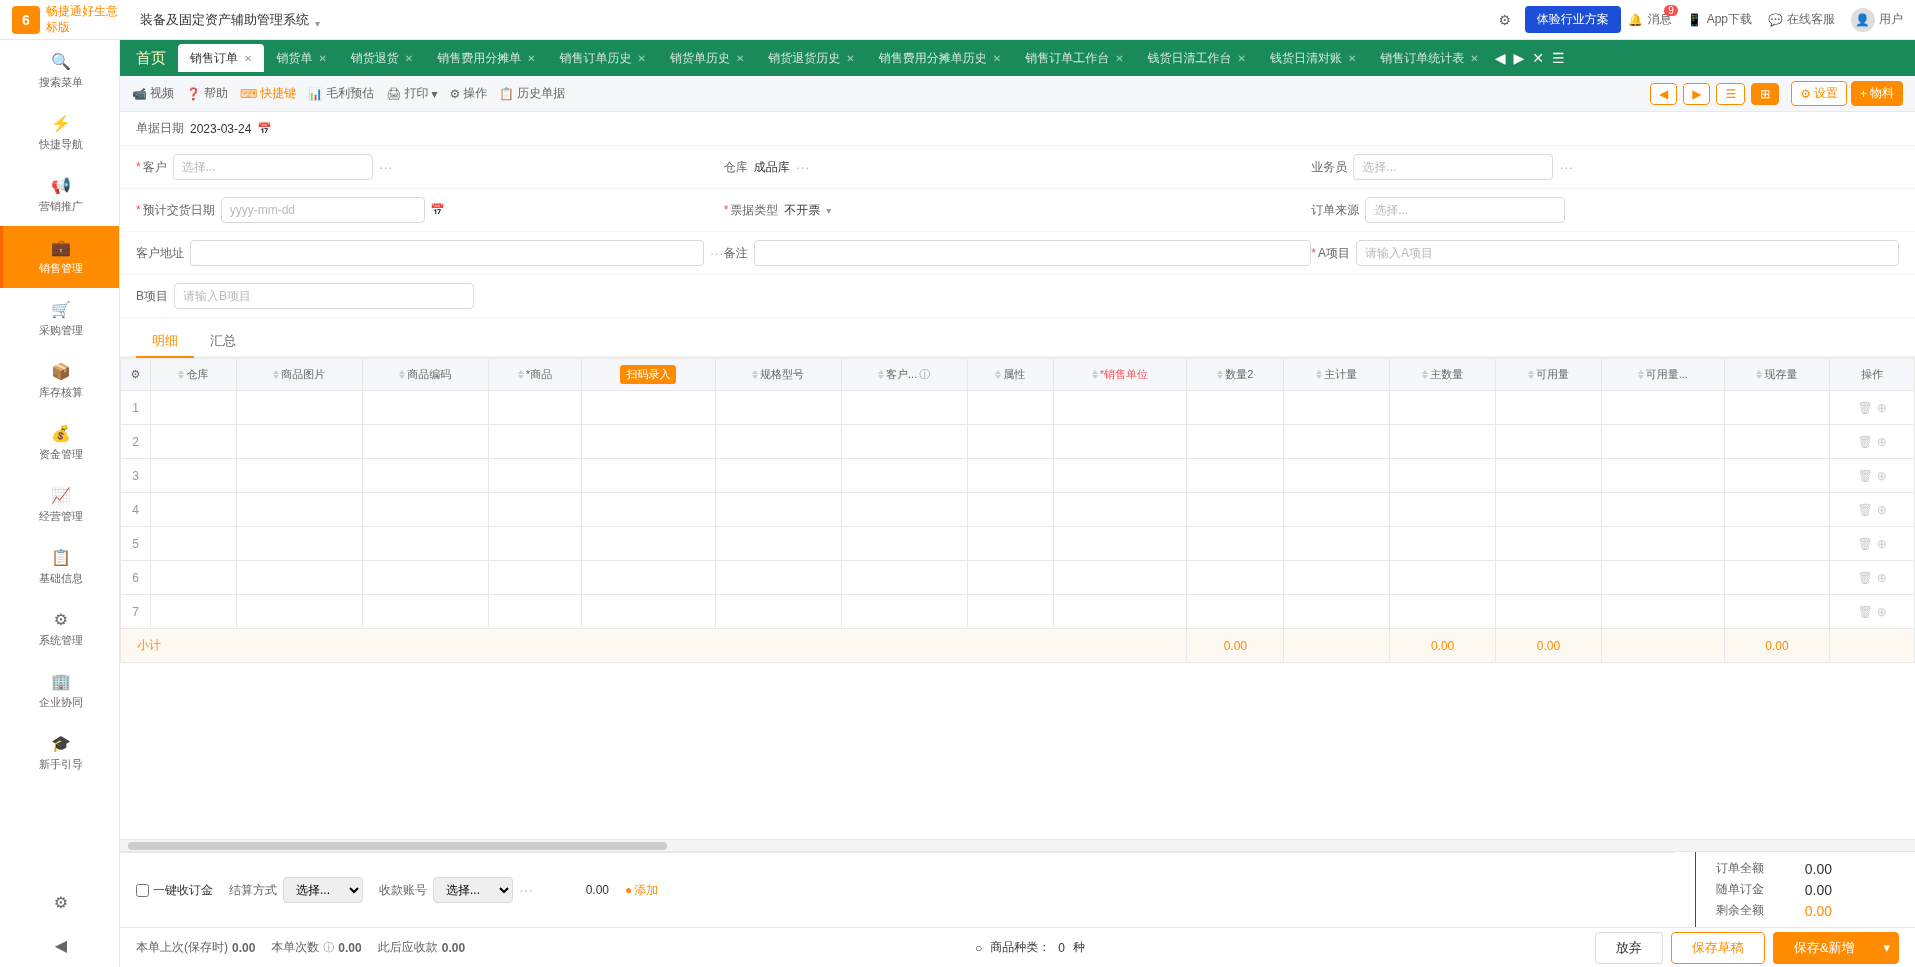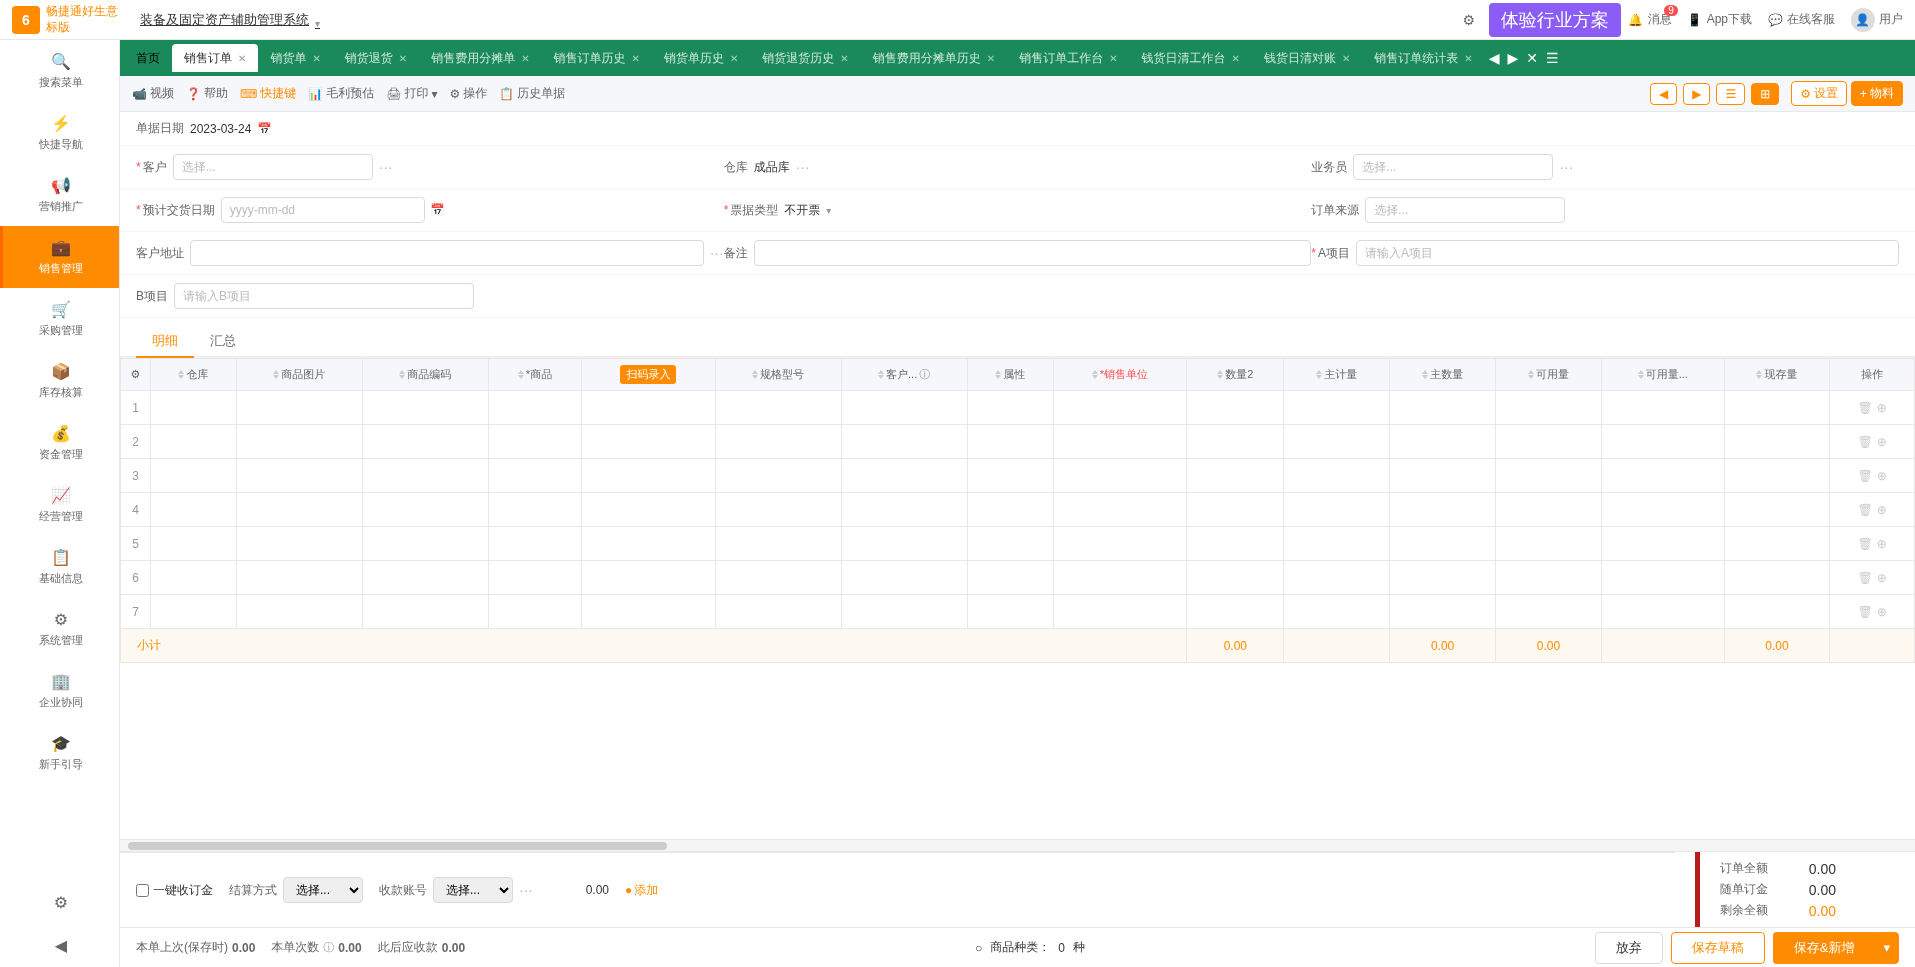--- a/index.html
+++ b/index.html
@@ -3,24 +3,24 @@
   <meta charset="utf-8">
   <style>
     * { box-sizing: border-box; margin: 0; padding: 0; }
     body { font-family: 'Microsoft YaHei', Arial, sans-serif; font-size: 12px; background: #f0f2f5; color: #333; overflow: hidden; height: 967px; width: 1915px; }
     
     
     .top-bar { height: 40px; background: #fff; border-bottom: 1px solid #e8e8e8; display: flex; align-items: center; padding: 0 12px; gap: 8px; }
     .logo-area { display: flex; align-items: center; gap: 6px; width: 120px; }
     .logo-icon { width: 28px; height: 28px; background: #ff8c00; border-radius: 4px; display: flex; align-items: center; justify-content: center; color: white; font-size: 14px; font-weight: bold; }
     .logo-text { font-size: 12px; color: #ff8c00; line-height: 1.3; }
-    .system-title { flex: 1; font-size: 13px; color: #333; display: flex; align-items: flex-end; gap: 6px; text-decoration: underline; }
+    .system-title { flex: 1; font-size: 13px; color: #333; display: flex; align-items: flex-end; gap: 6px; }
     .dropdown-arrow { color: #999; font-size: 10px; }
     .gear-btn { width: 24px; height: 24px; border: none; background: none; cursor: pointer; color: #666; font-size: 14px; }
-    .solution-btn { background: #8b5cf6; color: white; border: none; padding: 5px 12px; border-radius: 4px; cursor: pointer; font-size: 18px; }
+    .solution-btn { background: #1d4ed8; color: white; border: none; padding: 5px 12px; border-radius: 4px; cursor: pointer; font-size: 12px; }
     .top-right { display: flex; align-items: center; gap: 16px; margin-left: auto; }
     .top-right-item { display: flex; align-items: center; gap: 4px; color: #666; font-size: 12px; cursor: pointer; position: relative; }
     .badge { background: #ff4d4f; color: white; border-radius: 8px; font-size: 10px; padding: 0 4px; position: absolute; top: -6px; right: -6px; }
     .avatar { width: 24px; height: 24px; background: #ddd; border-radius: 50%; display: flex; align-items: center; justify-content: center; color: #999; }
 
     
     .main-container { display: flex; height: 927px; }
     
     
     .sidebar { width: 120px; background: #fff; border-right: 1px solid #e8e8e8; display: flex; flex-direction: column; }
@@ -32,21 +32,21 @@
     
     .content { flex: 1; display: flex; flex-direction: column; overflow: hidden; }
     
     
     .tab-bar { height: 36px; background: #1a8a5a; display: flex; align-items: center; padding: 0 4px; overflow: hidden; }
     .tab { height: 28px; padding: 0 12px; border-radius: 4px 4px 0 0; display: flex; align-items: center; gap: 4px; font-size: 12px; color: rgba(255,255,255,0.8); cursor: pointer; white-space: nowrap; }
     .tab.active { background: #fff; color: #333; }
     .tab .close-x { color: rgba(255,255,255,0.6); font-size: 10px; margin-left: 2px; }
     .tab.active .close-x { color: #999; }
     .tab-nav-btn { color: white; background: none; border: none; cursor: pointer; padding: 0 4px; font-size: 14px; }
-    .tab-home { background: #1a8a5a; color: #000000; padding: 0 12px; height: 28px; display: flex; align-items: center; font-size: 12px; }
+    .tab-home { background: #1a8a5a; color: #fef9c3; padding: 0 12px; height: 28px; display: flex; align-items: center; font-size: 15px; }
 
     
     .form-area { background: #fff; flex: 1; overflow: auto; display: flex; flex-direction: column; }
     .form-toolbar { height: 36px; background: #f5f7fa; border-bottom: 1px solid #e8e8e8; display: flex; align-items: center; padding: 0 12px; gap: 12px; font-size: 12px; }
     .toolbar-item { display: flex; align-items: center; gap: 3px; color: #666; cursor: pointer; }
     .toolbar-item.orange { color: #ff8c00; }
     .form-label { color: #666; white-space: nowrap; }
     .form-label.required::before { content: '*'; color: #ff4d4f; margin-right: 2px; }
     .form-value { color: #333; font-weight: 500; }
     .form-input { border: 1px solid #d9d9d9; border-radius: 4px; padding: 3px 8px; height: 26px; font-size: 12px; color: #333; min-width: 120px; }
@@ -741,21 +741,21 @@
               <option>选择...</option>
             </select>
             <span class="ellipsis-btn">···</span>
           </div>
           <span class="amount-display">0.00</span>
           <div class="add-btn">
             <span>●</span>
             <span>添加</span>
           </div>
         </div>
-        <div style="display:flex; flex-direction:column; gap:4px; padding:8px 20px; border-left:5px solid #b91c1c; min-width:220px;margin-left:20px;">
+        <div style="display:flex; flex-direction:column; gap:4px; padding:8px 20px; border-left:1px solid #b91c1c; min-width:220px;margin-left:20px;">
           <div class="amount-row">
             <span class="amount-label">订单全额</span>
             <span class="amount-value">0.00</span>
           </div>
           <div class="amount-row">
             <span class="amount-label">随单订金</span>
             <span class="amount-value">0.00</span>
           </div>
           <div class="amount-row">
             <span class="amount-label">剩余全额</span>

